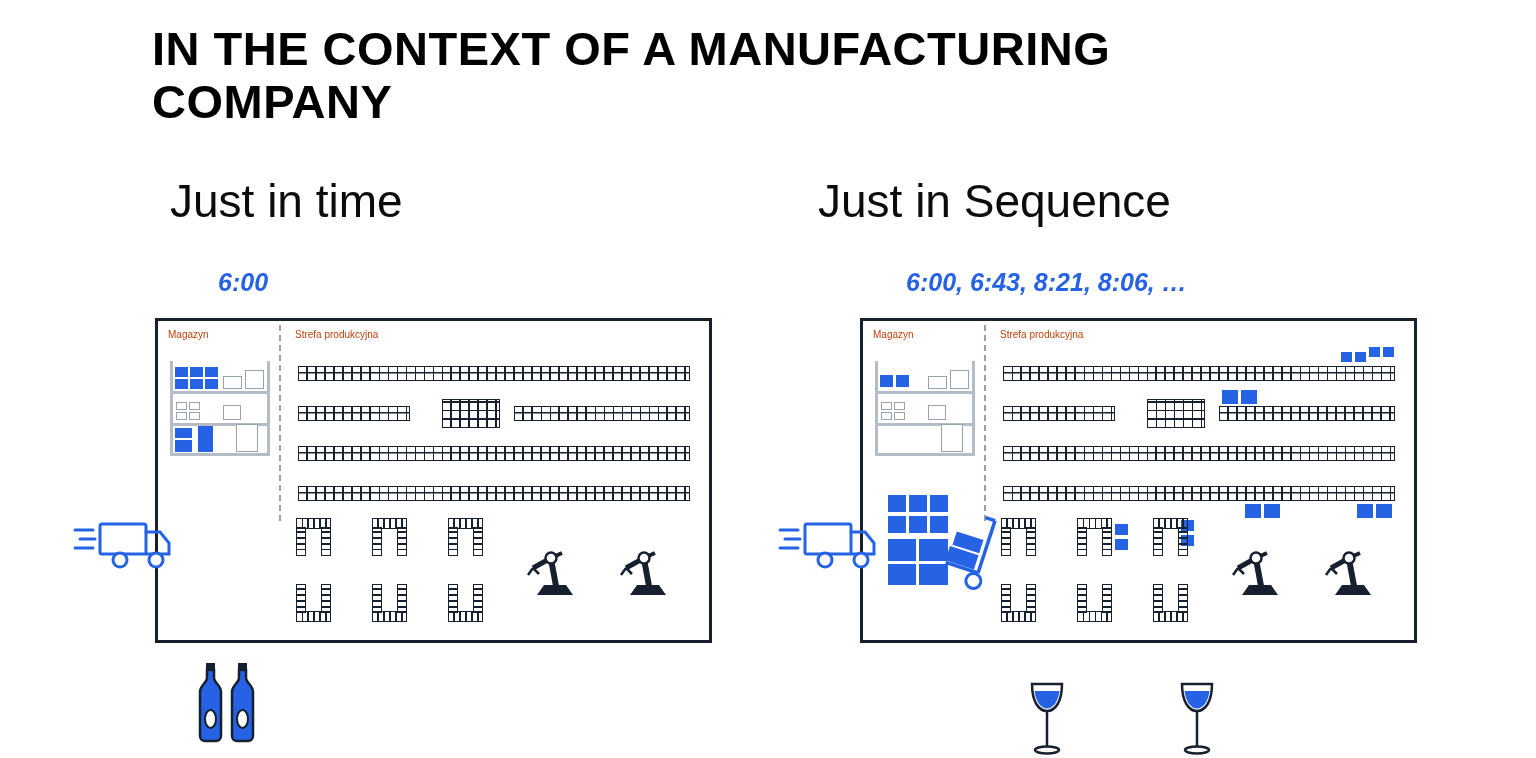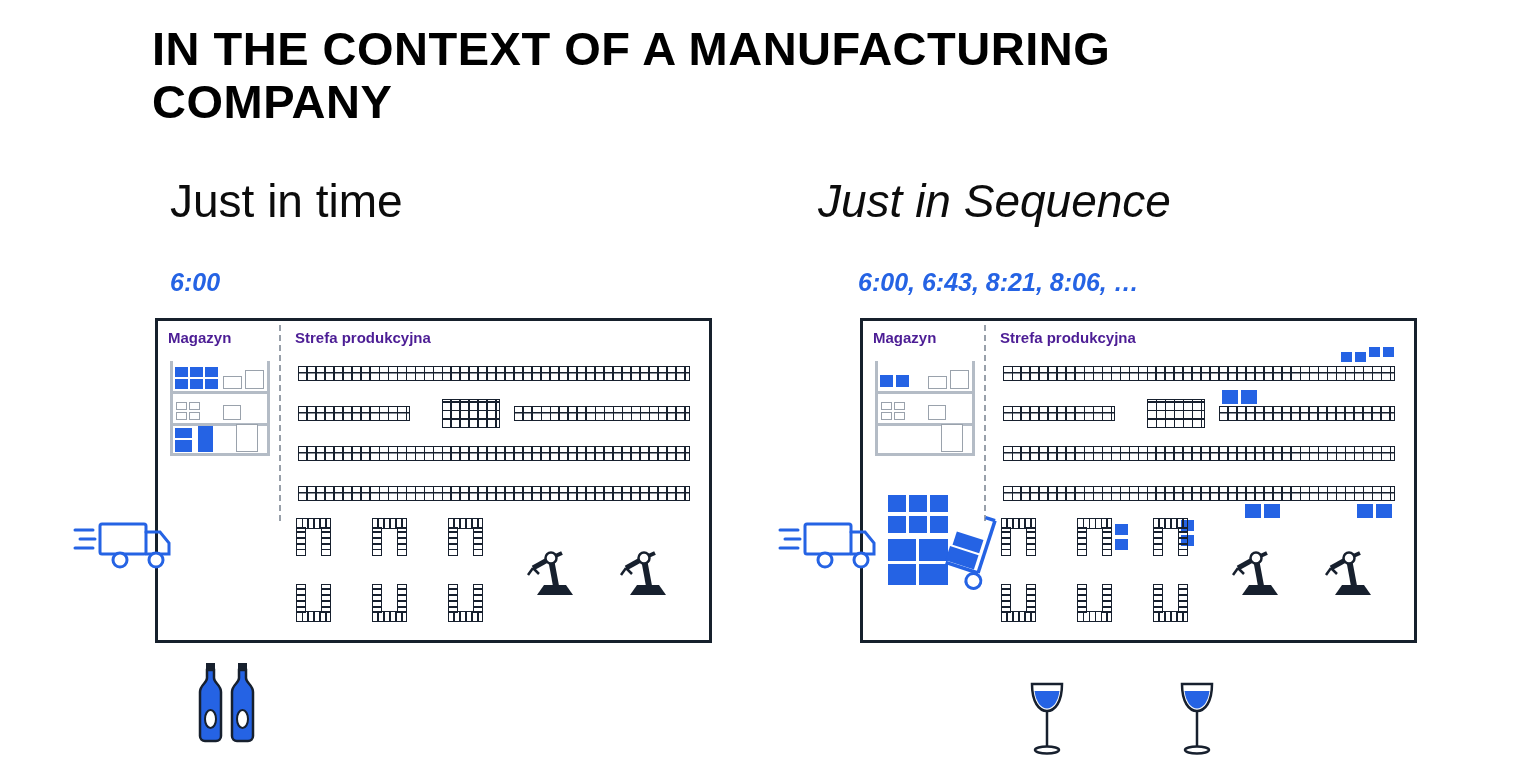--- a/index.html
+++ b/index.html
@@ -2,24 +2,24 @@
 <html><head>
 <meta charset="utf-8">
 <style>
   html,body{margin:0;padding:0;background:#fff;}
   body{width:1536px;height:758px;position:relative;overflow:hidden;
        font-family:"Liberation Sans",sans-serif;color:#111;}
   .abs{position:absolute;}
   .title{left:152px;top:22px;width:1180px;font-size:47px;font-weight:800;
          line-height:1.13;color:#000;letter-spacing:.5px;}
   .subhead{top:174px;font-size:46px;font-weight:400;color:#0c0c0c;}
-  .time{top:268px;font-size:25px;font-weight:bold;font-style:italic;color:#2563e4;}
+  .time{top:268px;font-size:25px;font-weight:bold;font-style:italic;color:#2563e4;margin-left:48px;}
   .panel{top:318px;width:557px;height:325px;border:3px solid #16202c;
          box-sizing:border-box;background:#fff;}
-  .zone-label{position:absolute;font-size:15px;font-weight:bold;color:#4c1d95;}
+  .zone-label{position:absolute;font-size:10px;font-weight:normal;color:#c2410c;}
   .divider{position:absolute;left:121px;top:4px;height:196px;border-left:2px dashed #98a0aa;}
   
   .rack{position:absolute;height:15px;box-sizing:border-box;border:1.5px solid #17202e;
     background-image:linear-gradient(#17202e,#17202e),
       repeating-linear-gradient(90deg,transparent 0 7.5px,#17202e 7.5px 9px);
     background-size:100% 1.5px,100% 100%;background-position:0 5.2px,0 0;
     background-repeat:no-repeat,repeat;}
   .gridblock{position:absolute;box-sizing:border-box;border:1.5px solid #17202e;
     background-image:repeating-linear-gradient(0deg,transparent 0 7.2px,#17202e 7.2px 8.6px),
       repeating-linear-gradient(90deg,transparent 0 7.5px,#17202e 7.5px 9px);}
@@ -53,21 +53,21 @@
   .vpair{position:absolute;display:flex;flex-direction:column;gap:4px;}
   .vpair>i{display:block;width:13px;height:11px;background:#2563e4;}
   svg{display:block;}
 </style>
 </head>
 <body>
 
 <div class="abs title">IN THE CONTEXT OF A MANUFACTURING COMPANY</div>
 
 <div class="abs subhead" style="left:170px;">Just in time</div>
-<div class="abs subhead" style="left:818px;font-style:italic;">Just in Sequence</div>
+<div class="abs subhead" style="left:818px;">Just in Sequence</div>
 
 <div class="abs time" style="left:170px;">6:00</div>
 <div class="abs time" style="left:858px;">6:00, 6:43, 8:21, 8:06, …</div>
 
 <div class="abs panel" style="left:155px;">
   <div class="zone-label" style="left:10px;top:8px;">Magazyn</div>
   <div class="zone-label" style="left:137px;top:8px;">Strefa produkcyjna</div>
   <div class="divider"></div>
 
   <div class="shelf">

